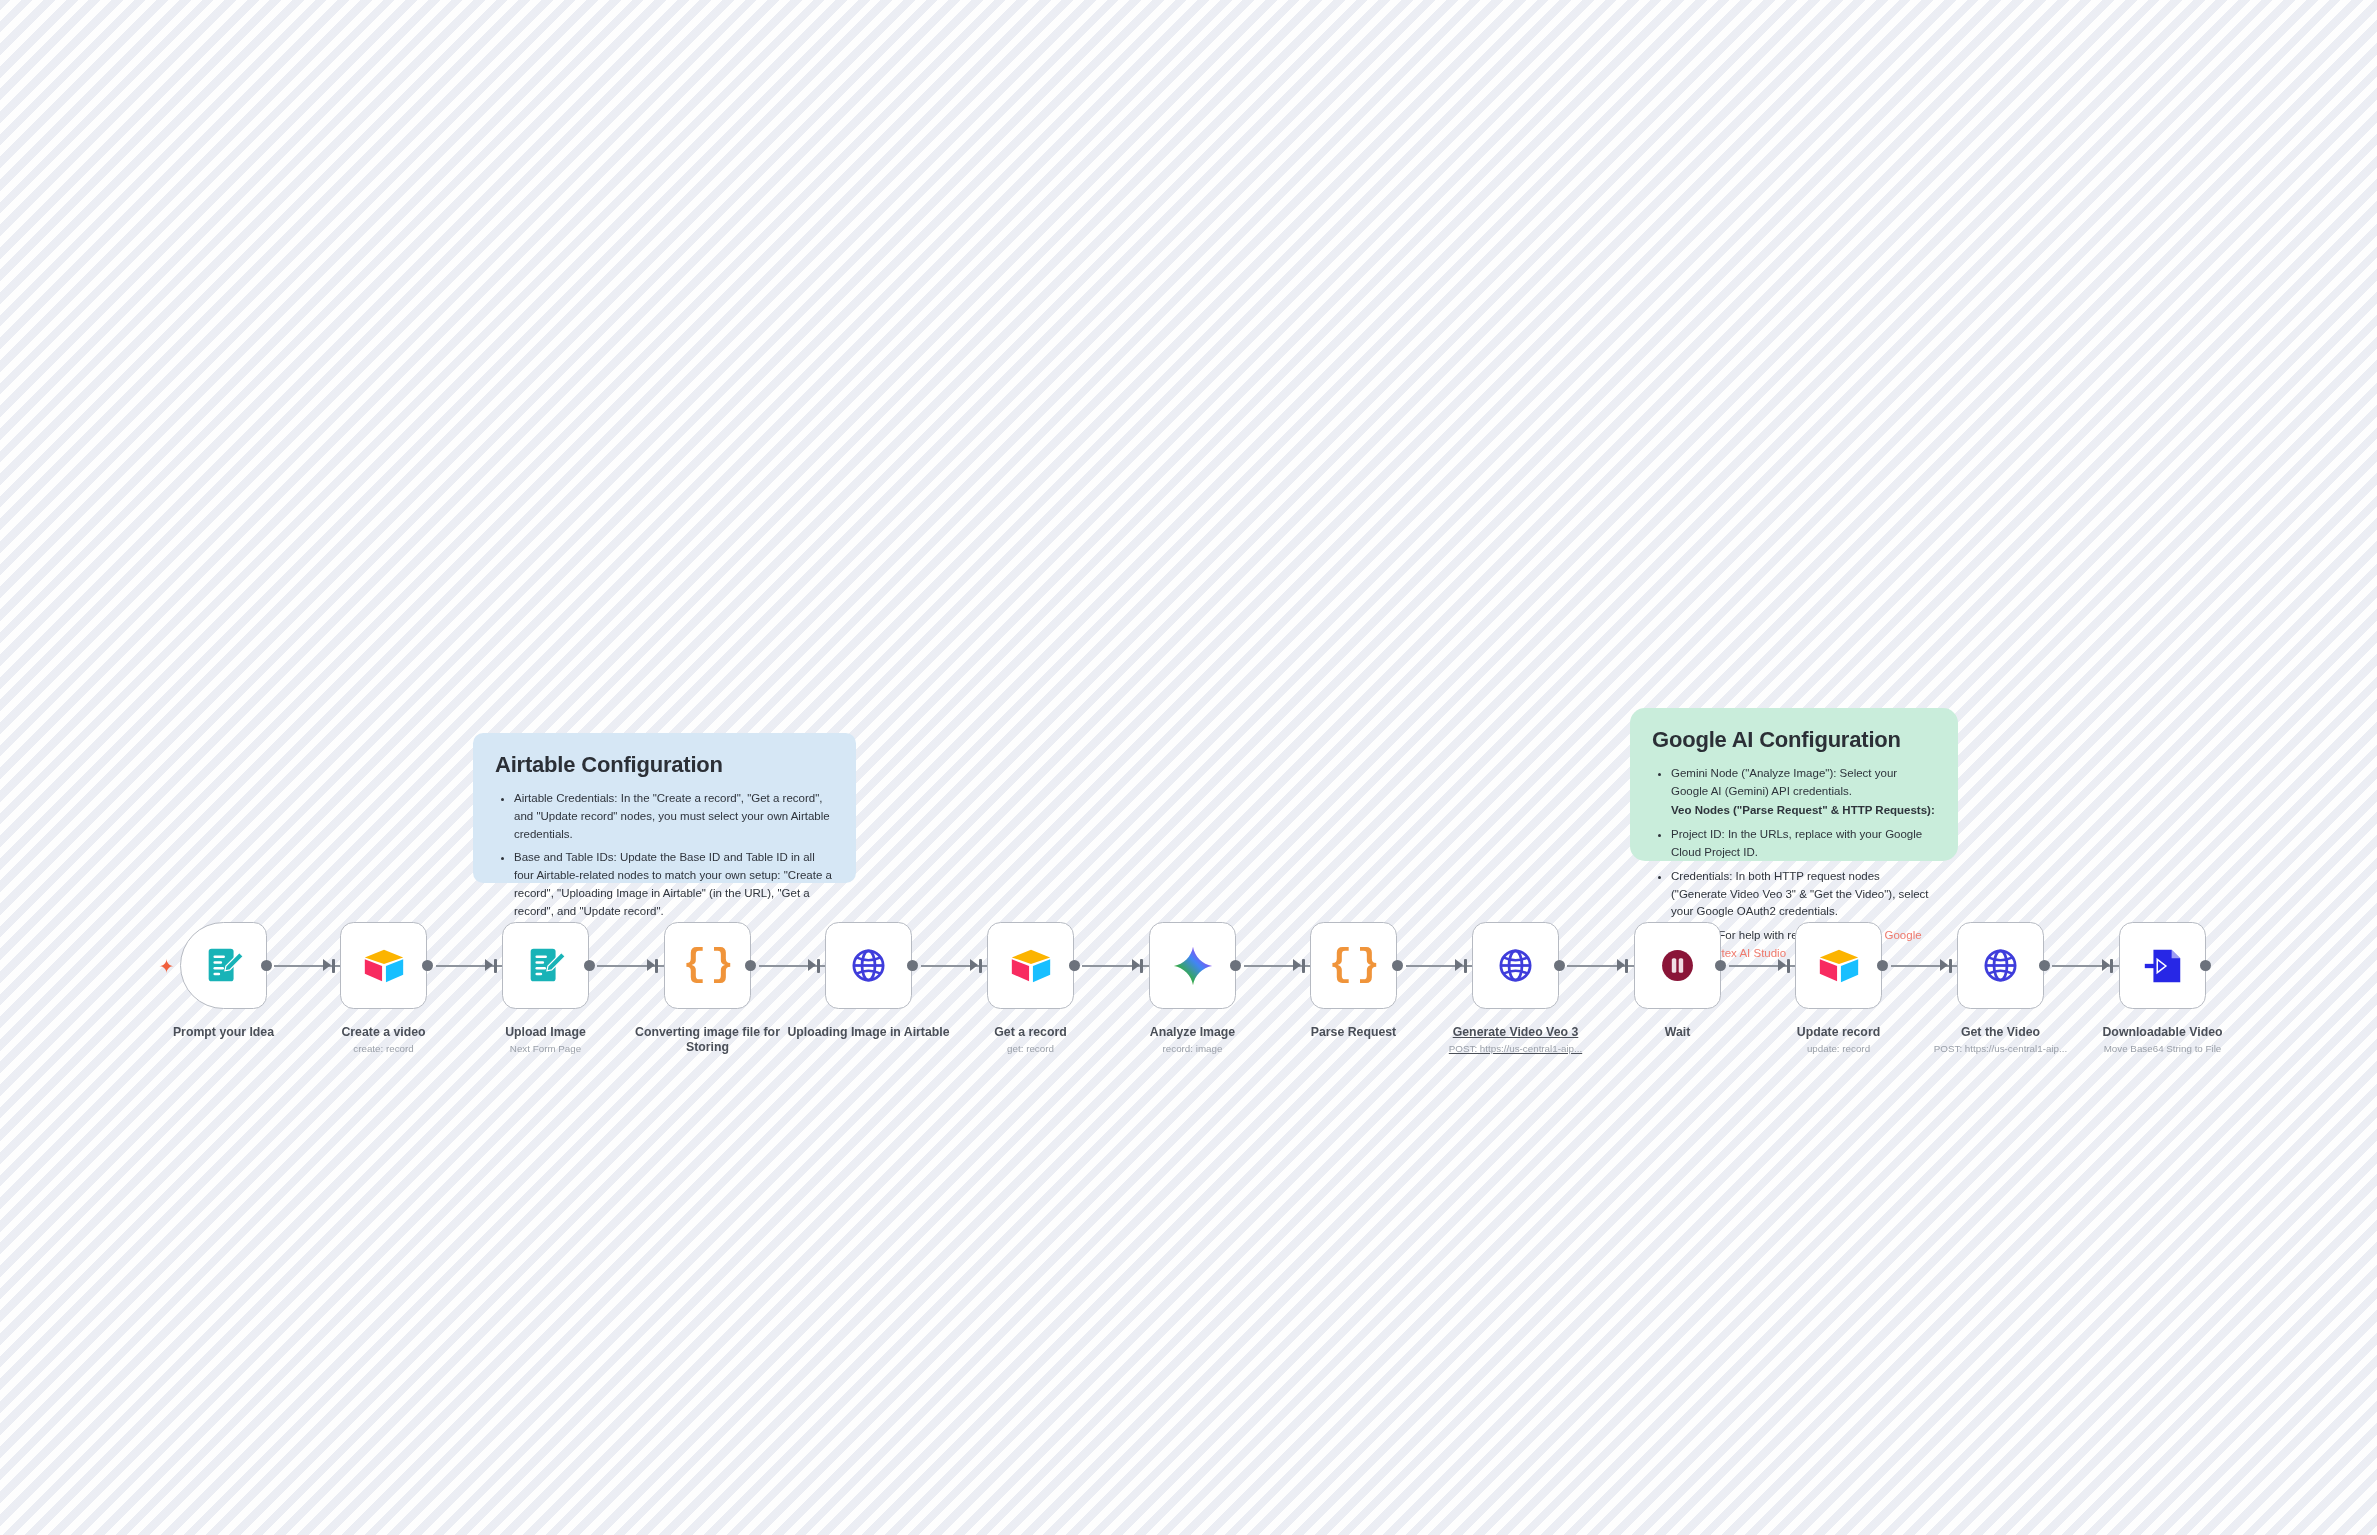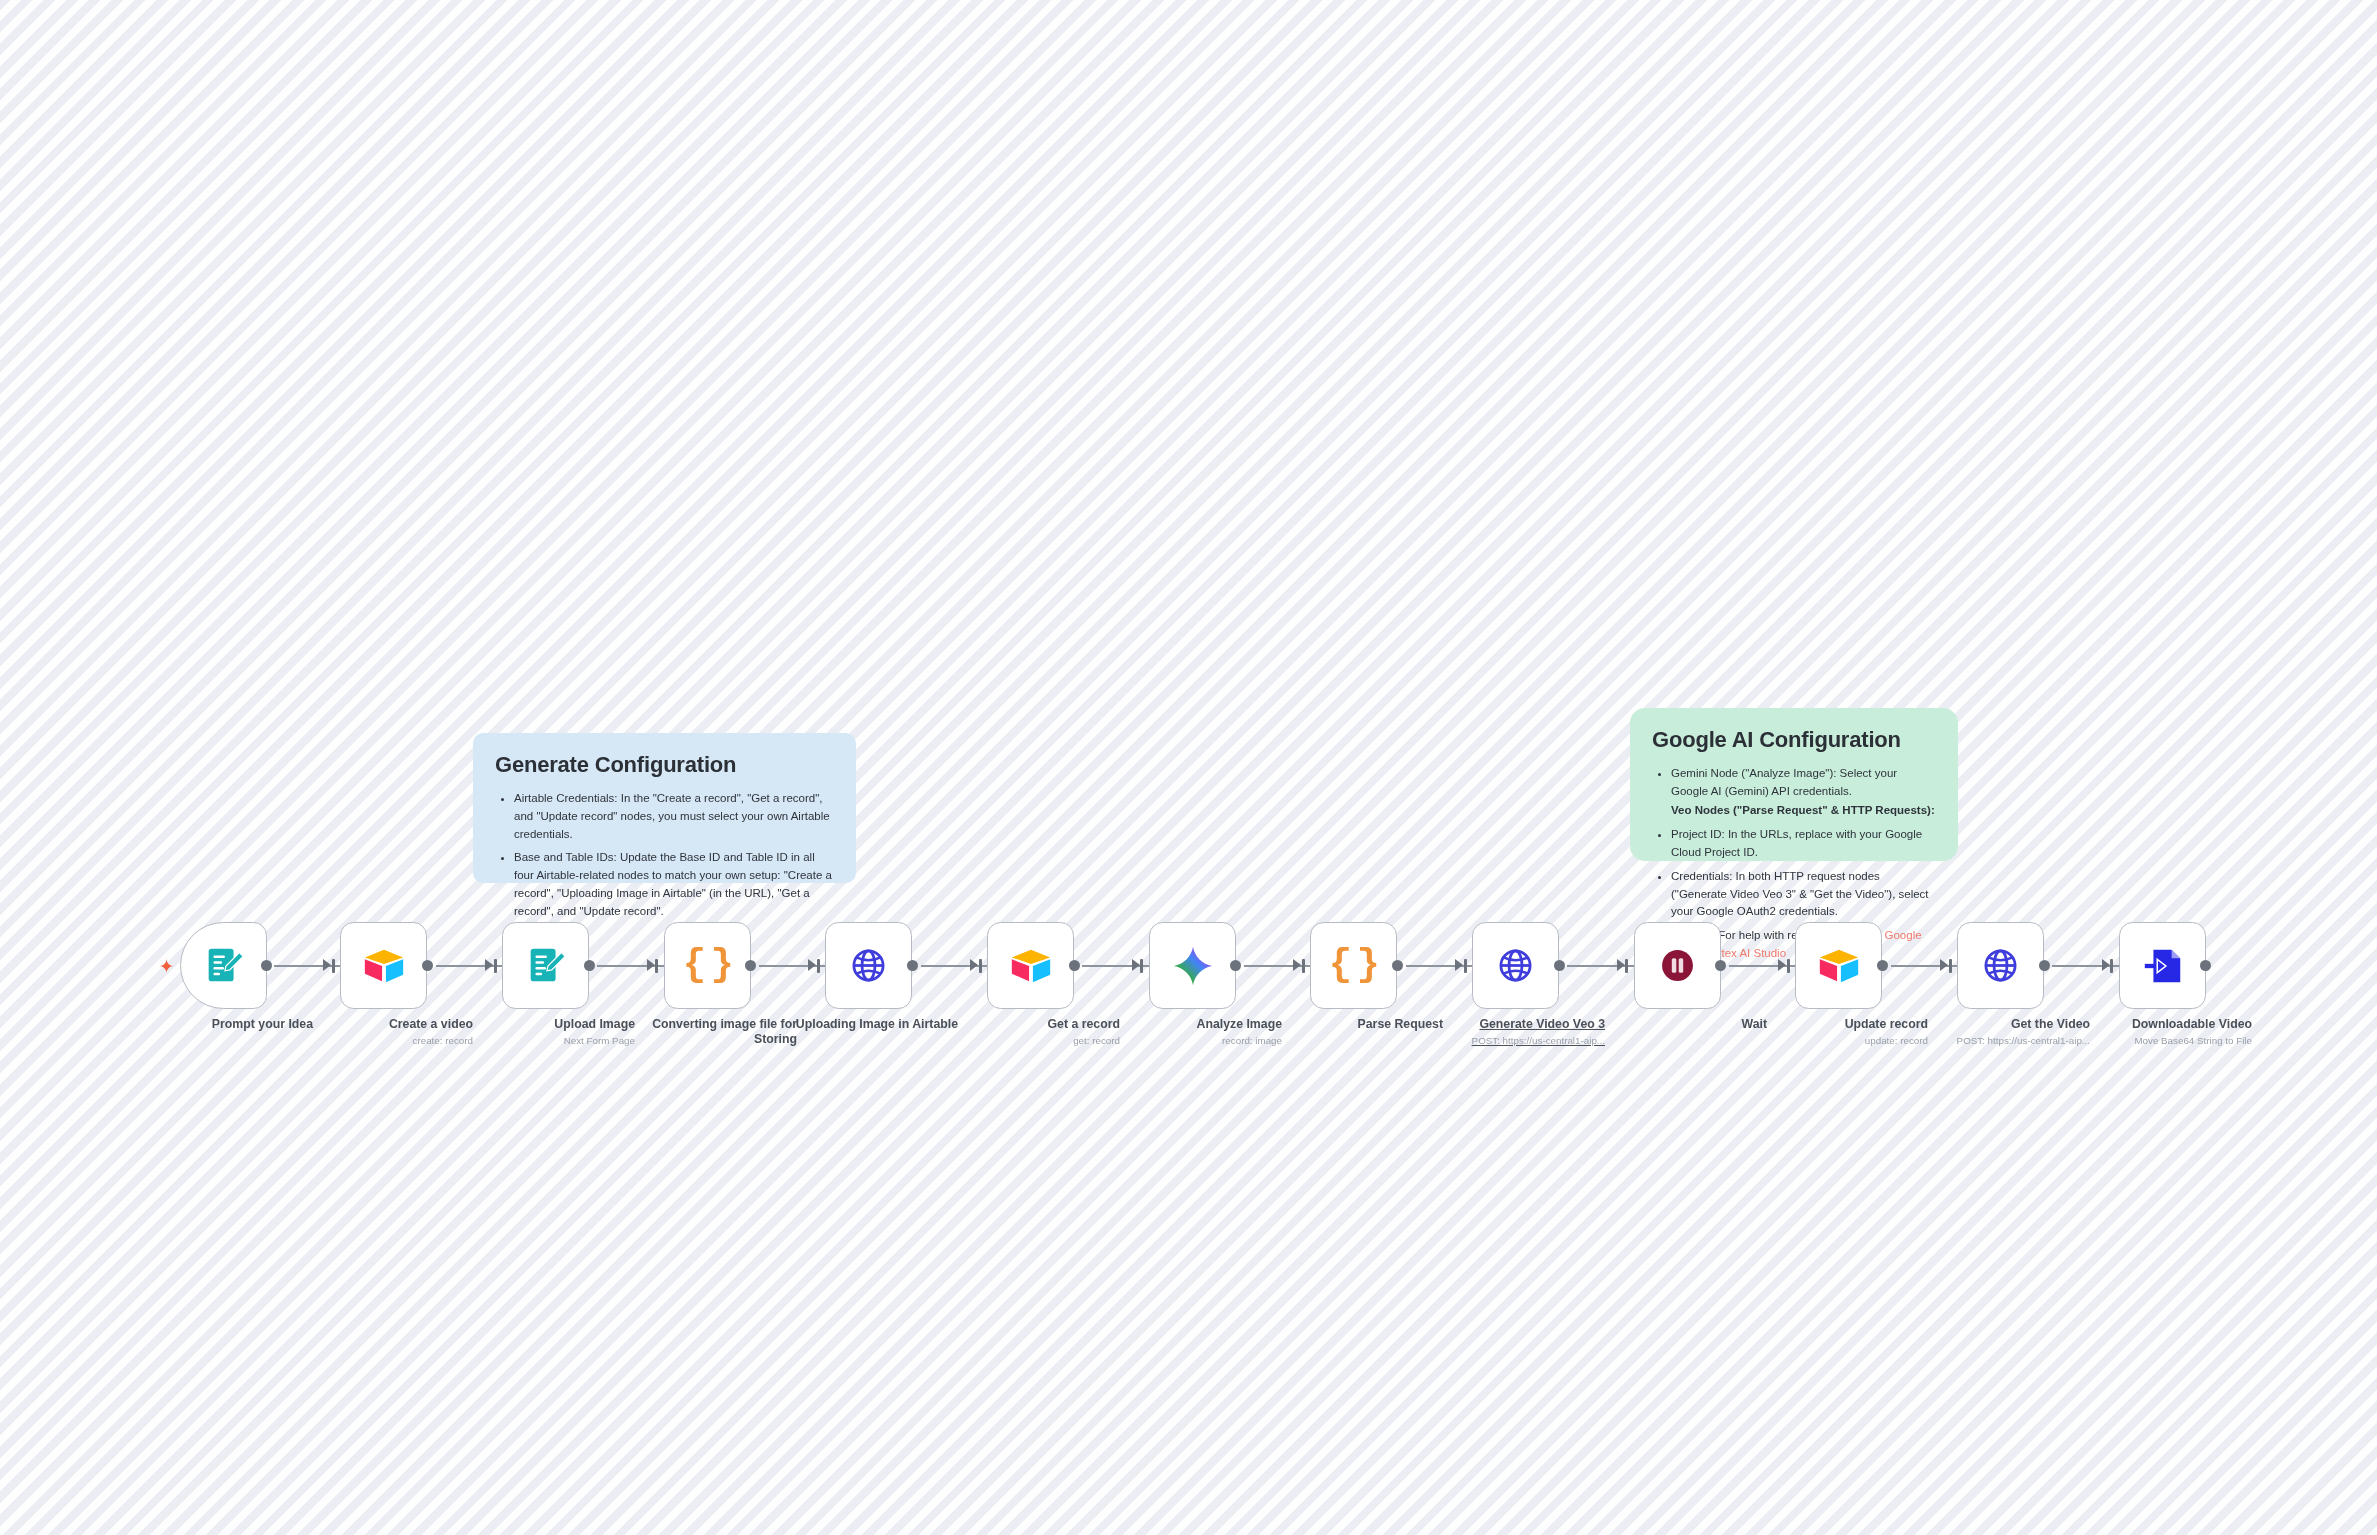--- a/index.html
+++ b/index.html
@@ -116,24 +116,24 @@
     display: flex;
     align-items: center;
     justify-content: center;
   }
   .node.trigger {
     border-radius: 44px 13.6px 13.6px 44px;
   }
 
   .node-label {
     position: absolute;
-    top: 95px;
+    top: 103px;
     width: 179px;
     margin-left: -46px;
-    text-align: right;
+    text-align: center;
     font-size: 12.3px;
     font-weight: 600;
     color: #4a4f58;
     line-height: 1.22;
   }
   .node-sublabel {
     display: block;
     font-size: 9.8px;
     font-weight: 400;
     color: #9aa0a9;
@@ -198,21 +198,21 @@
     letter-spacing: -1.7px;
     line-height: 1;
   }
 </style>
 </head>
 <body>
 
 <div id="canvas">
 
   <div class="sticky" id="note-airtable">
-    <h2>Generate Configuration</h2>
+    <h2>Airtable Configuration</h2>
     <ul>
       <li>
         <b>Airtable Credentials</b><span>: In the "Create a record", "Get a record", and "Update record" nodes, you must select your own Airtable credentials.</span>
       </li>
       <li>
         <b>Base and Table IDs</b><span>: Update the Base ID and Table ID in all four Airtable-related nodes to match your own setup: "Create a record", "Uploading Image in Airtable" (in the URL), "Get a record", and "Update record".</span>
       </li>
     </ul>
   </div>
 

